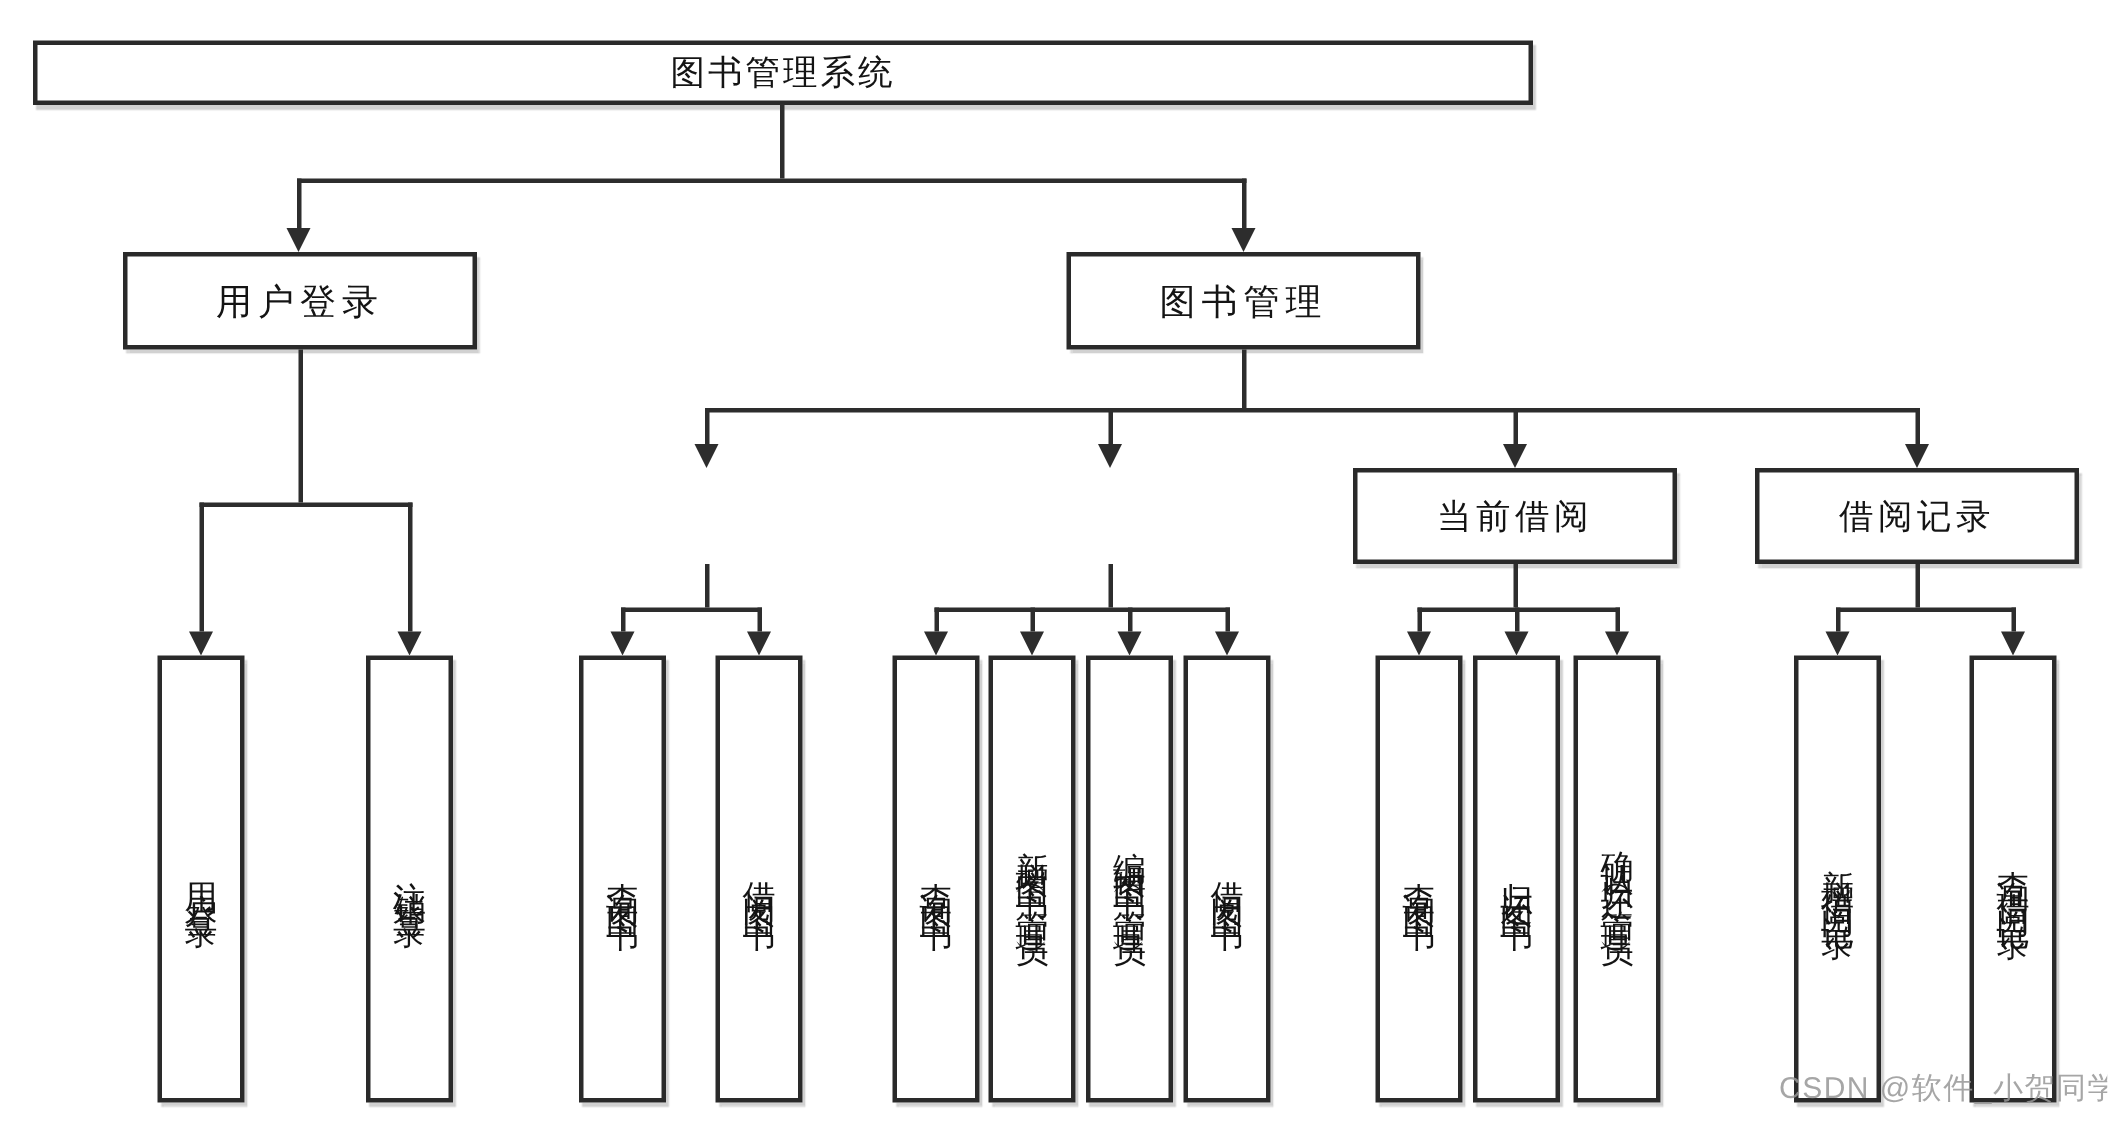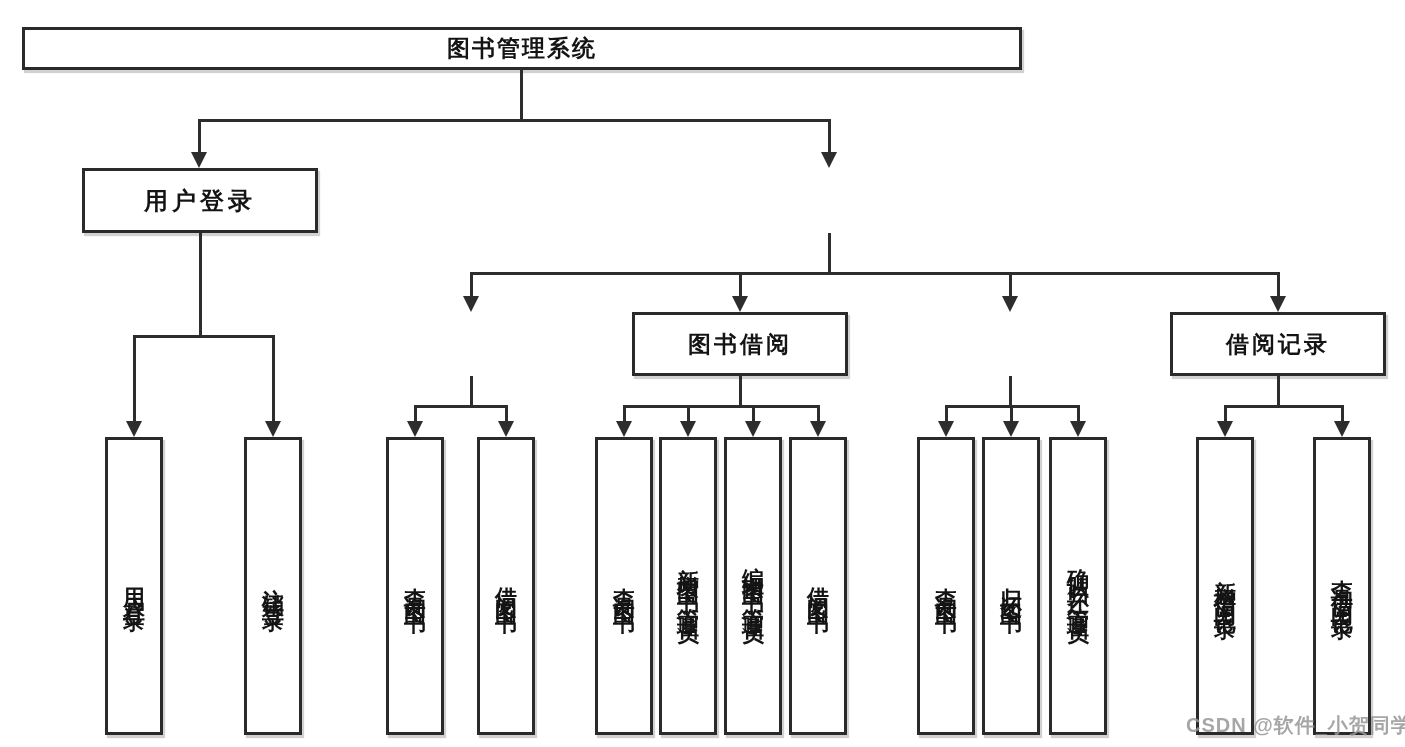--- a/index.html
+++ b/index.html
@@ -8,21 +8,20 @@
     --text:#141414;
     --bg:#ffffff;
   }
   html,body{margin:0;padding:0;background:var(--bg);}
   .canvas{
     position:relative;
     width:1405px;height:747px;
     background:var(--bg);
     font-family:"Liberation Sans","DejaVu Sans",sans-serif;
     overflow:hidden;
-    font-weight:bold;
   }
   
   .vline{position:absolute;width:3px;background:var(--line);}
   .hline{position:absolute;height:3px;background:var(--line);}
   .arrow{
     position:absolute;width:0;height:0;
     border-left:8px solid transparent;
     border-right:8px solid transparent;
     border-top:16px solid var(--line);
   }
@@ -81,41 +80,44 @@
   <div class="vline" style="left:519.5px;top:69px;height:50px"></div>
   <div class="hline" style="left:197.5px;top:119px;width:633px"></div>
   <div class="vline" style="left:197.5px;top:119px;height:33px"></div>
   <div class="arrow" style="left:191px;top:152px"></div>
   <div class="vline" style="left:827.5px;top:119px;height:33px"></div>
   <div class="arrow" style="left:821px;top:152px"></div>
 
   <div class="hbox lvl2" style="left:82px">
     <span>用户登录</span>
   </div>
+  <div class="hbox lvl2" style="left:711px">
+    <span>图书管理</span>
+  </div>
 
   <div class="vline" style="left:198.5px;top:233px;height:102px"></div>
   <div class="hline" style="left:132.5px;top:335px;width:142px"></div>
   <div class="vline" style="left:132.5px;top:335px;height:86px"></div>
   <div class="arrow" style="left:126px;top:421px"></div>
   <div class="vline" style="left:271.5px;top:335px;height:86px"></div>
   <div class="arrow" style="left:265px;top:421px"></div>
 
   <div class="vline" style="left:827.5px;top:233px;height:39px"></div>
   <div class="hline" style="left:469.5px;top:272px;width:810px"></div>
   <div class="vline" style="left:469.5px;top:272px;height:24px"></div>
   <div class="arrow" style="left:463px;top:296px"></div>
   <div class="vline" style="left:738.5px;top:272px;height:24px"></div>
   <div class="arrow" style="left:732px;top:296px"></div>
   <div class="vline" style="left:1008.5px;top:272px;height:24px"></div>
   <div class="arrow" style="left:1002px;top:296px"></div>
   <div class="vline" style="left:1276.5px;top:272px;height:24px"></div>
   <div class="arrow" style="left:1270px;top:296px"></div>
 
-  <div class="hbox lvl3" style="left:632px">
-    <span>图书借阅</span>
+  <div class="hbox lvl3" style="left:902px">
+    <span>当前借阅</span>
   </div>
   <div class="hbox lvl3" style="left:1170px">
     <span>借阅记录</span>
   </div>
 
   <div class="vline" style="left:469.5px;top:376px;height:29px"></div>
   <div class="hline" style="left:413.5px;top:405px;width:94px"></div>
   <div class="vline" style="left:413.5px;top:405px;height:16px"></div>
   <div class="arrow" style="left:407px;top:421px"></div>
   <div class="vline" style="left:504.5px;top:405px;height:16px"></div>

